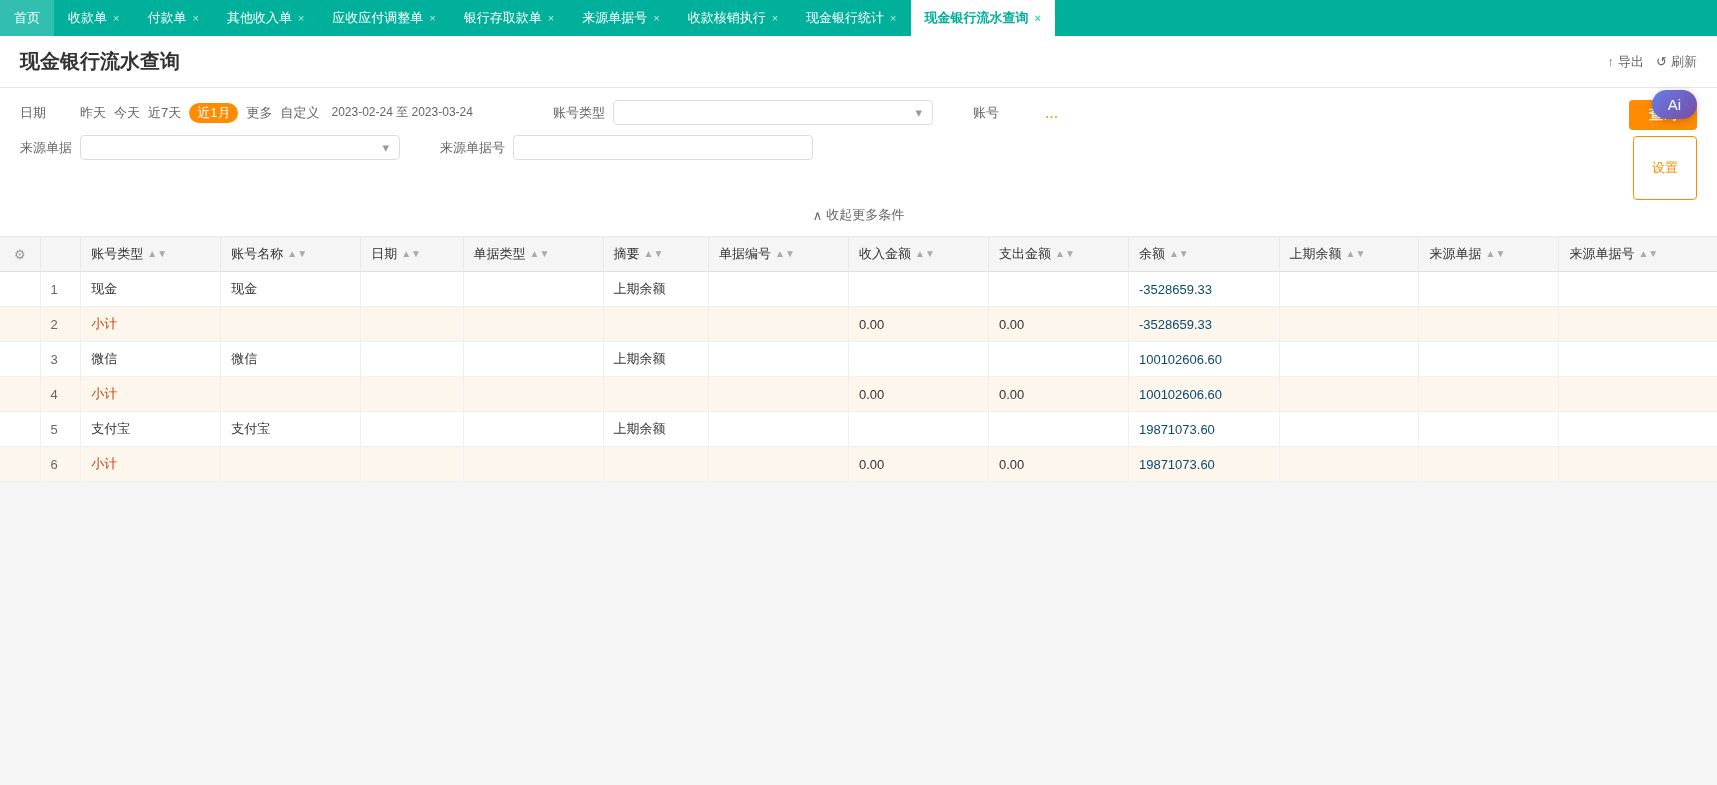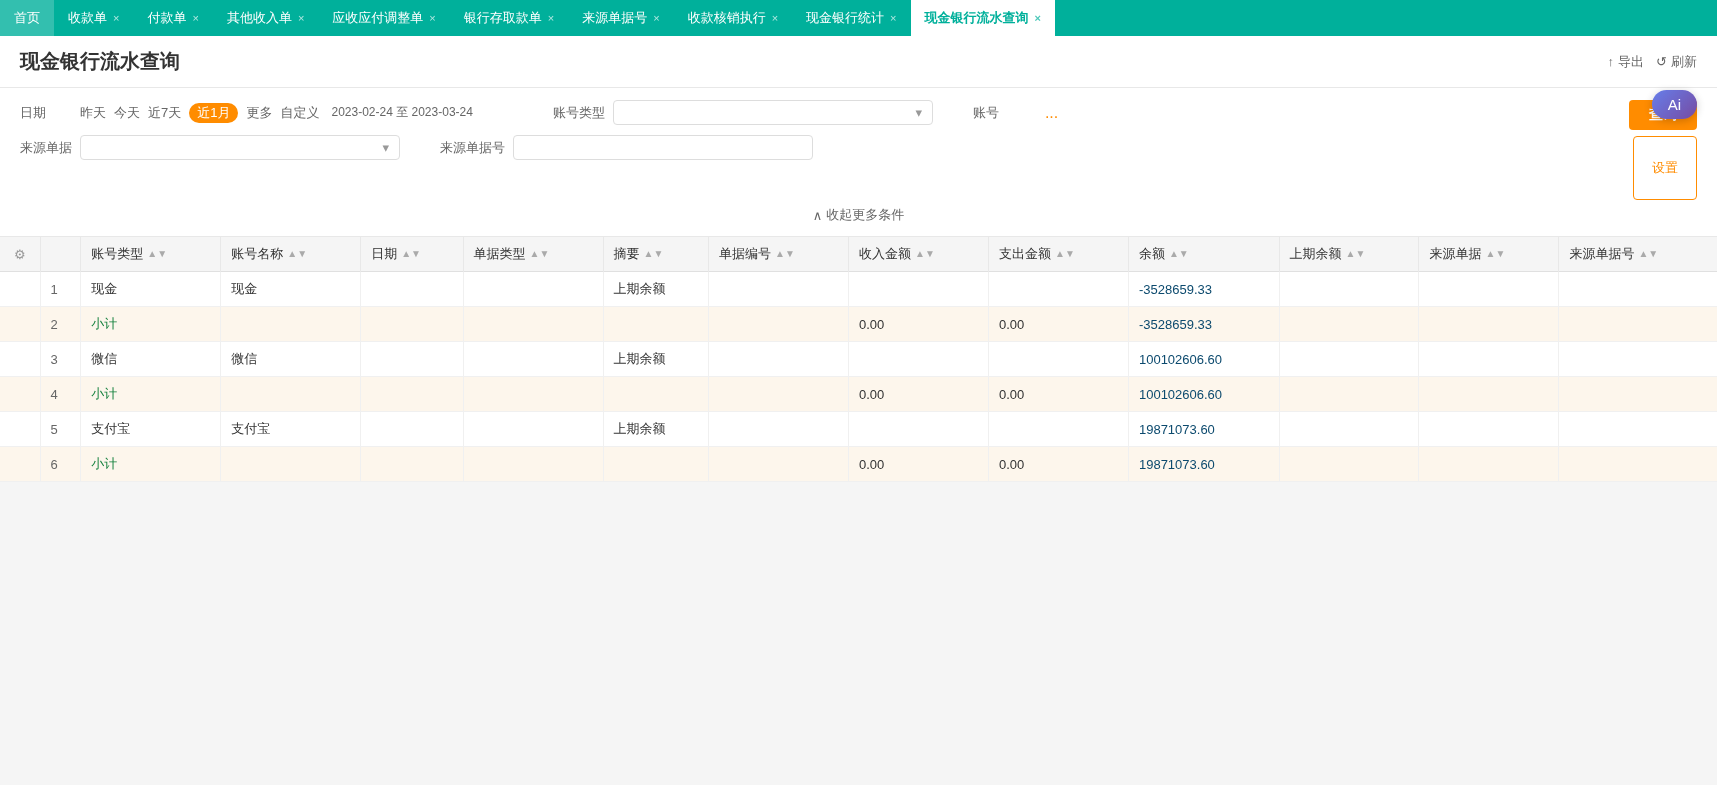--- a/index.html
+++ b/index.html
@@ -220,21 +220,21 @@
     td {
       padding: 8px 10px;
       border-bottom: 1px solid #f0f0f0;
       border-right: 1px solid #f0f0f0;
       white-space: nowrap;
     }
     td:last-child { border-right: none; }
     .row-even { background: #fff; }
     .row-subtotal { background: #fdf6ec; }
     .row-num { color: #666; }
-    .val-orange { color: #15803d; }
+    .val-orange { color: #c2410c; }
     .val-negative { color: #0c4a6e; }
     .gear-col { width: 40px; text-align: center; }
     .gear-icon { color: #999; cursor: pointer; }
 
     
     .ai-badge {
       position: fixed;
       right: 20px;
       top: 90px;
       background: linear-gradient(135deg, #667eea, #764ba2);

